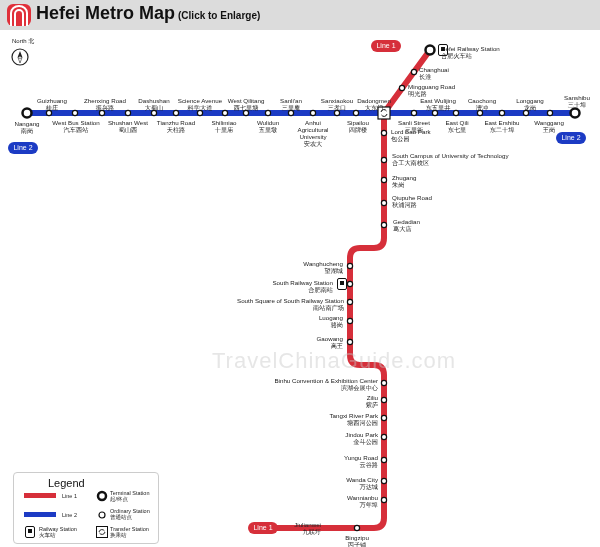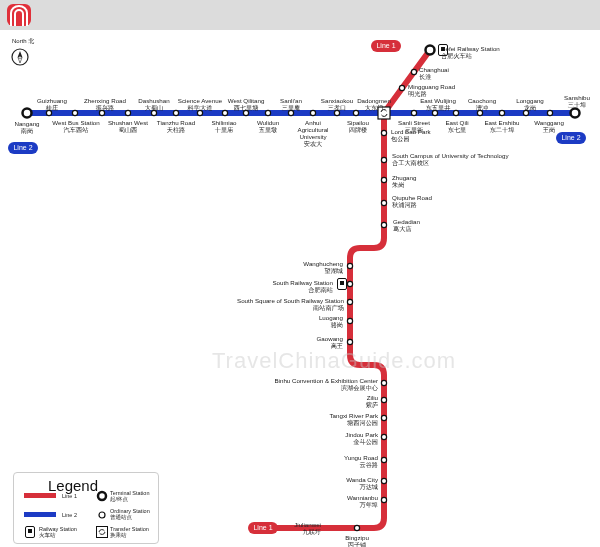--- a/index.html
+++ b/index.html
@@ -11,33 +11,36 @@
   .north { position: absolute; left: 12px; top: 37px; font-size: 6px; color: #222; }
   .compass { position: absolute; left: 11px; top: 48px; width: 18px; height: 18px; }
   svg.map { position: absolute; left: 0; top: 0; }
   .lbl { position: absolute; font-size: 6.2px; color: #222; line-height: 7px; white-space: nowrap; }
   .lbl .cn { display: block; }
   .c { text-align: center; transform: translateX(-50%); }
   .r { text-align: right; transform: translateX(-100%); }
   .pill { position: absolute; color: #fff; font-size: 7px; border-radius: 6px; text-align: center; line-height: 12px; height: 12px; width: 30px; }
   .watermark { position: absolute; left: 212px; top: 348px; font-size: 22px; color: rgba(200,200,200,0.45); letter-spacing: 1px; white-space: nowrap; }
   .legend { position: absolute; left: 13px; top: 472px; width: 144px; height: 70px; border: 1px solid #ccc; border-radius: 4px; background: #fff; }
-  .legend .lt { position: absolute; left: 10px; top: 4px; font-size: 15px; color: #111; padding-left: 24px; }
+  .legend .lt { position: absolute; left: 10px; top: 4px; font-size: 11px; color: #111; padding-left: 24px; }
   .legend .bar { position: absolute; height: 5px; width: 32px; }
   .legend .t { position: absolute; font-size: 5.5px; color: #222; line-height: 6px; }
 </style>
 </head>
 <body>
 
 <div class="header">
   <svg class="logo" viewBox="0 0 24 22">
     <rect x="0" y="0" width="24" height="22" rx="6" fill="#e0303a"></rect>
     <path d="M4 22 V9 a8 7 0 0 1 16 0 V22" fill="none" stroke="#fff" stroke-width="2"></path>
     <path d="M8 22 V10 a4 4 0 0 1 8 0 V22" fill="none" stroke="#fff" stroke-width="2"></path>
   </svg>
+  <div class="title">
+    <span>Hefei Metro Map</span><span class="sub">(Click to Enlarge)</span>
+  </div>
 </div>
 
 <div class="north">North 北</div>
 <svg class="compass" viewBox="0 0 18 18">
   <circle cx="9" cy="9" r="8" fill="#fff" stroke="#222" stroke-width="1.2"></circle>
   <path d="M9 3 L11.5 9.5 L9 8.5 L6.5 9.5 Z" fill="#222"></path>
   <path d="M9 15 L11 9.5 L9 10.5 L7 9.5 Z" fill="none" stroke="#222" stroke-width="0.6"></path>
 </svg>
 
 <svg class="map" width="600" height="547">

